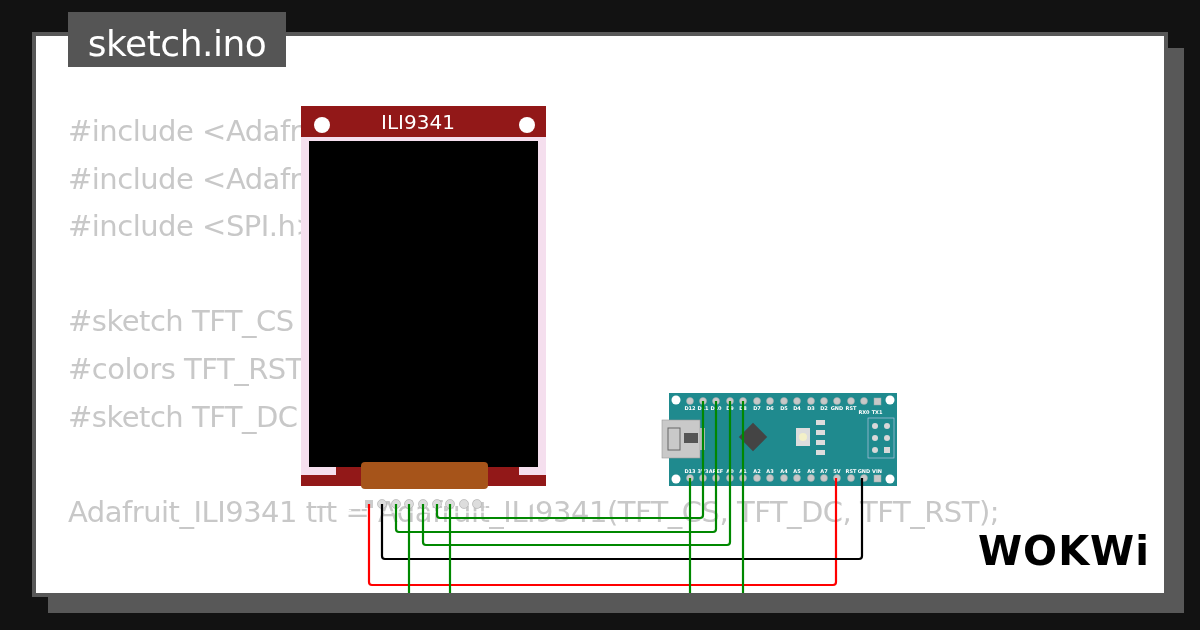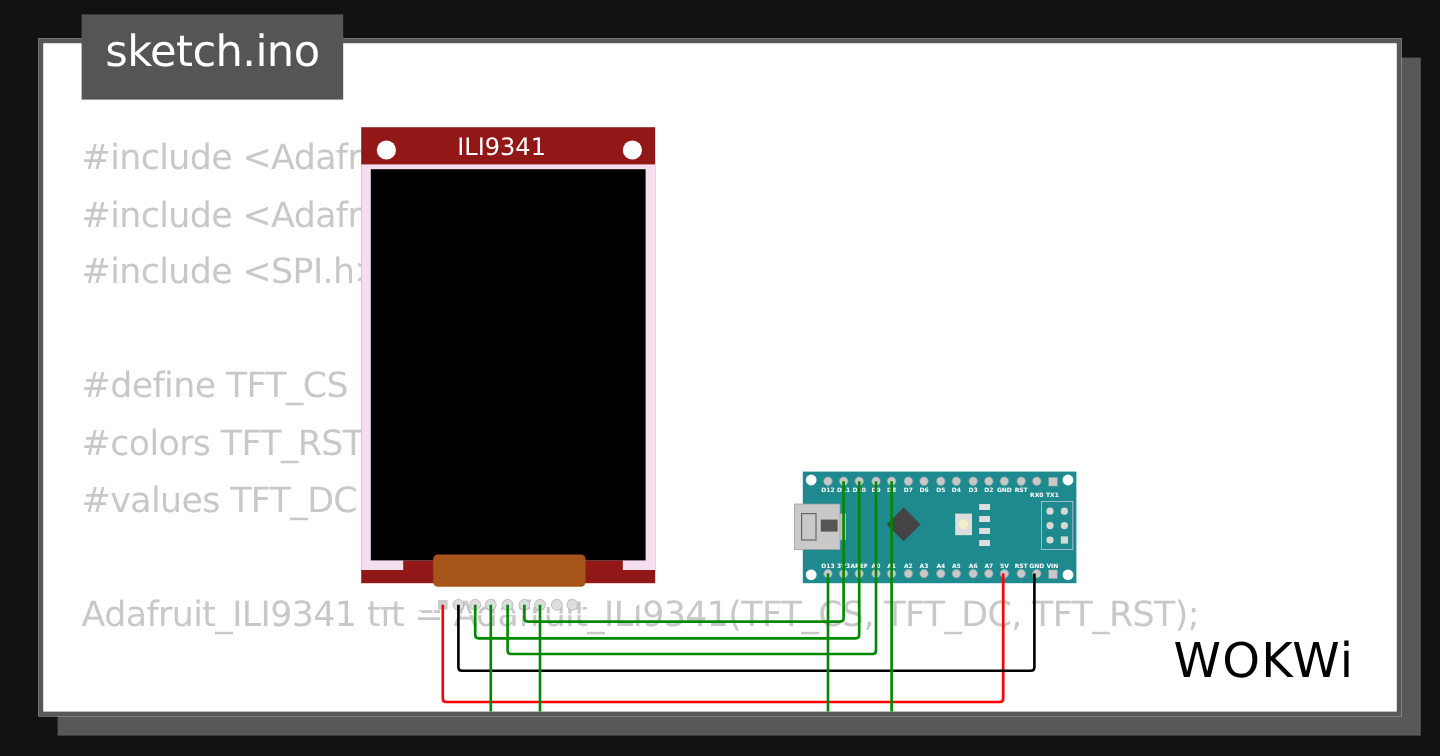--- a/index.html
+++ b/index.html
@@ -1,35 +1,35 @@
 <!DOCTYPE html>
 <html><head>
 <meta charset="utf-8">
 <style>
   html,body{margin:0;padding:0;}
   body{width:1200px;height:630px;background:#121212;position:relative;overflow:hidden;font-family:"DejaVu Sans","Liberation Sans",sans-serif;}
   .shadow{position:absolute;left:48px;top:48px;width:1136px;height:565px;background:#585858;}
   .card{position:absolute;left:32px;top:32px;width:1128px;height:557px;background:#fff;border:4px solid #585858;overflow:hidden;}
   .code{position:absolute;left:32px;top:72px;margin:0;font-family:"DejaVu Sans",sans-serif;font-size:29px;line-height:47.6px;color:#c8c8c8;white-space:pre;letter-spacing:-0.5px;}
-  .tab{position:absolute;left:68px;top:12px;width:218px;height:71px;background:#555;color:#fff;font-size:36px;line-height:63px;text-align:center;letter-spacing:-0.5px;}
+  .tab{position:absolute;left:68px;top:12px;width:218px;height:55px;background:#555;color:#fff;font-size:36px;line-height:63px;text-align:center;letter-spacing:-0.5px;}
   svg.circuit{position:absolute;left:0;top:0;}
-  .logo{position:absolute;left:978px;top:528px;font-family:"DejaVu Sans",sans-serif;font-size:40px;font-weight:normal;color:#000;letter-spacing:1px;line-height:46px;}
+  .logo{position:absolute;left:978px;top:528px;font-family:"DejaVu Sans",sans-serif;font-size:40px;font-weight:bold;color:#000;letter-spacing:1px;line-height:46px;}
 </style>
 </head>
 <body>
 
 <div class="shadow"></div>
 <div class="card">
   <pre class="code"><span>#include &lt;Adafruit_GFX.h&gt;</span>
 <span>#include &lt;Adafruit_ILI9341.h&gt;</span>
 <span>#include &lt;SPI.h&gt;</span>
 <span></span>
-<span>#define TFT_CS</span>
+<span>#sketch TFT_CS</span>
 <span>#colors TFT_RST</span>
-<span>#values TFT_DC</span>
+<span>#sketch TFT_DC</span>
 <span></span>
 <span>Adafruit_ILI9341 tft = Adafruit_ILI9341(TFT_CS, TFT_DC, TFT_RST);</span>
 <span></span>
 <span>// Define colors (16-bit RGB values)</span></pre>
 </div>
 
 <div class="tab">sketch.ino</div>
 
 <svg class="circuit" width="1200" height="630" viewBox="0 0 1200 630">
   <defs>

